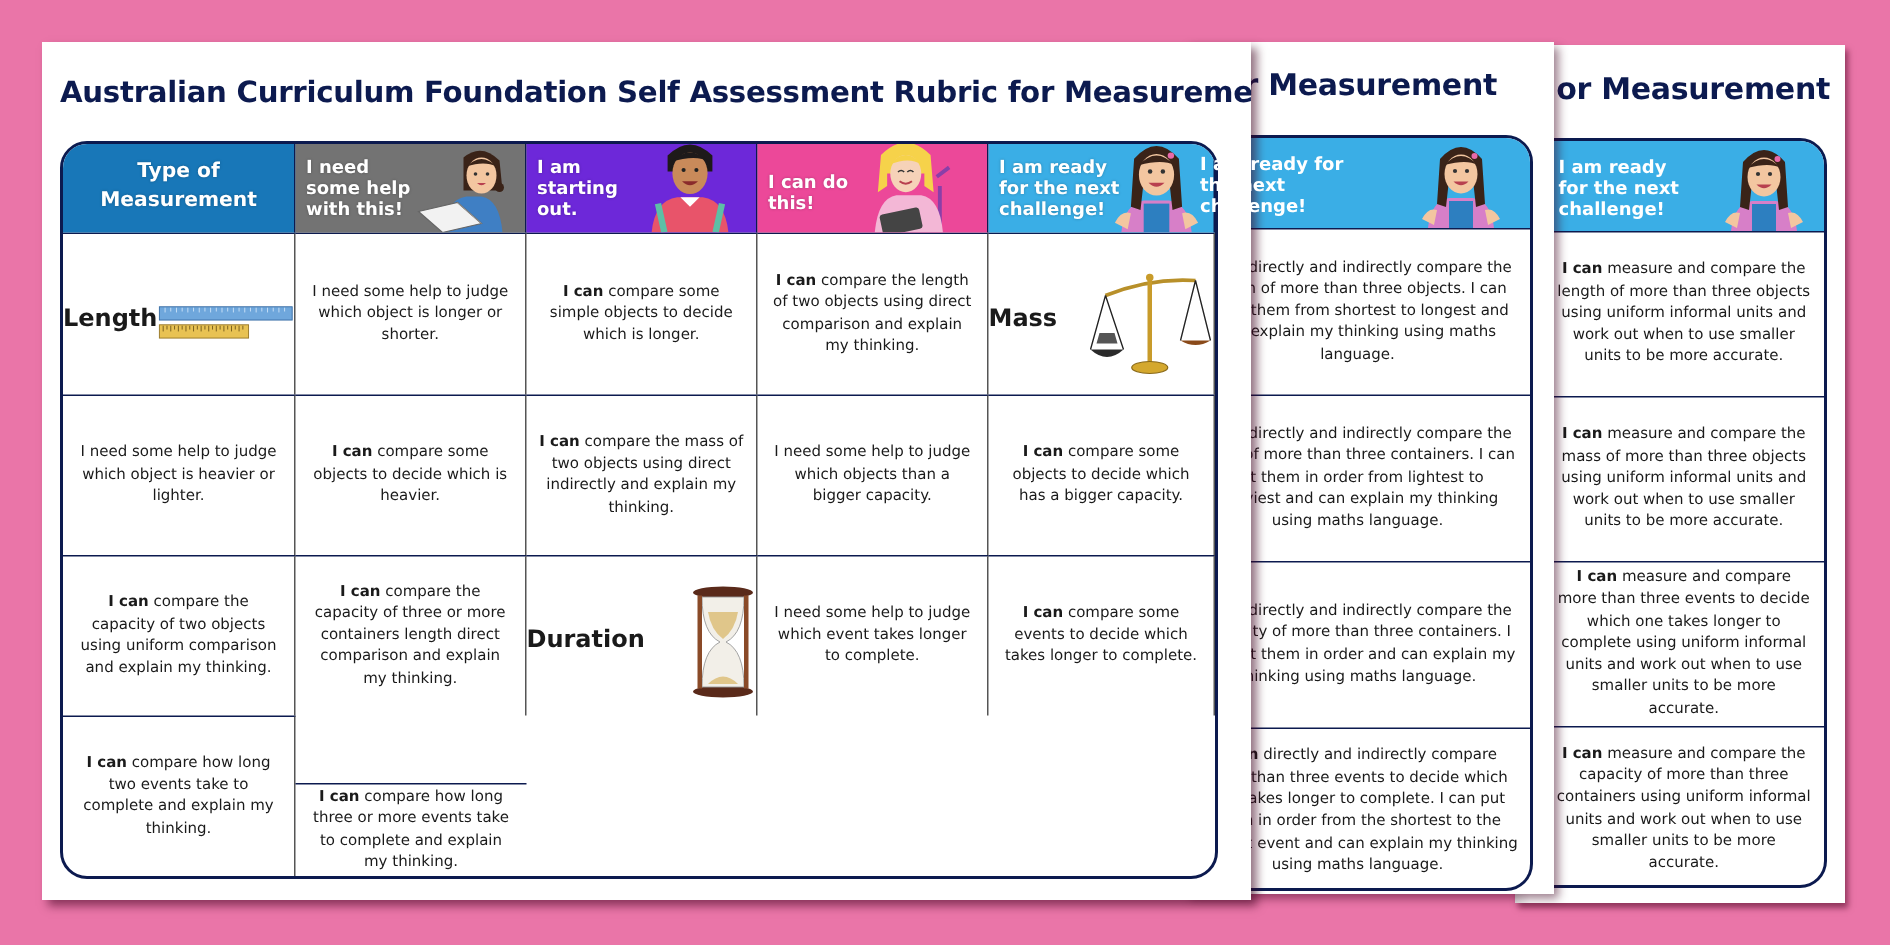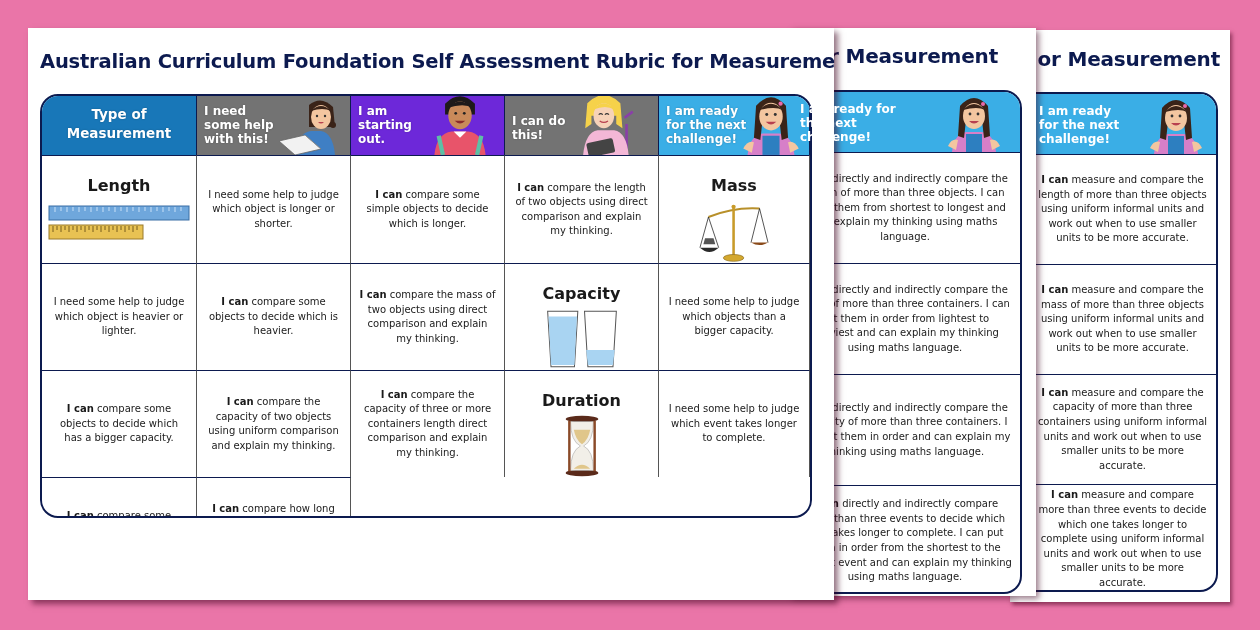--- a/index.html
+++ b/index.html
@@ -33,21 +33,21 @@
       letter-spacing: -0.2px;
     }
     #sheet-1 .title { left: 12px; top: 22px; font-size: 19.5px; }
     #sheet-2 .title { right: 38px; top: 16px; }
     #sheet-3 .title { right: 10px; top: 17px; }
 
     
     .rubric {
       position: absolute;
       left: 12px; top: 66px;
-      width: 772px; height: 424px;
+      width: 772px; height: 492px;
       border: 2.5px solid #0c1a4f;
       border-radius: 18px;
       overflow: hidden;
       display: grid;
       grid-template-columns: 155px 154px 154px 154px 151px;
       grid-template-rows: 59px 108px 107px 107px 107px;
     }
     .hcell {
       position: relative;
       color: #ffffff;
@@ -81,22 +81,23 @@
       line-height: 14.5px;
       padding: 0 8px;
       font-family: "DejaVu Sans", sans-serif;
       color: #1a1a1a;
     }
     .cell:last-child { border-right: none; margin-top: 45px; }
     .cell b { font-weight: bold; }
     .typecell {
       border-right: 1px solid #555;
       border-top: 1.5px solid #0c1a4f;
-      display: flex; flex-direction: column; align-items: center;
-      padding-top: 20px;
+      display: flex; flex-direction: row; align-items: center;
+      padding-top: 4px;
+      justify-content: space-between;
     }
     .typecell .tname {
       font-weight: bold; font-size: 16px; line-height: 20px; color: #1a1a1a;
     }
     .typecell svg { margin-top: 4px; }
 
     
     .col-table {
       position: absolute;
       border: 2.5px solid #0c1a4f;
@@ -157,24 +158,24 @@
           <path d="M56 52 Q52 44 46 46 L48 56Z" fill="#f3c6a0"></path>
       </svg>
     </div>
     <div class="col-cell">
         <span><b>I can</b><span> measure and compare the length of more than three objects using uniform informal units and work out when to use smaller units to be more accurate.</span></span>
       </div>
     <div class="col-cell">
         <span><b>I can</b><span> measure and compare the mass of more than three objects using uniform informal units and work out when to use smaller units to be more accurate.</span></span>
       </div>
     <div class="col-cell">
+        <span><b>I can</b><span> measure and compare more than three events to decide which one takes longer to complete using uniform informal units and work out when to use smaller units to be more accurate.</span></span>
+      </div>
+    <div class="col-cell">
         <span><b>I can</b><span> measure and compare the capacity of more than three containers using uniform informal units and work out when to use smaller units to be more accurate.</span></span>
-      </div>
-    <div class="col-cell">
-        <span><b>I can</b><span> measure and compare more than three events to decide which one takes longer to complete using uniform informal units and work out when to use smaller units to be more accurate.</span></span>
       </div>
   </div>
   <div class="shadow-left"></div>
 </div>
 
 <div class="sheet" id="sheet-2">
   <div class="title">or Measurement</div>
   <div class="col-table">
     <div class="col-head">
       <span class="label">I am ready for the next challenge!</span>
@@ -238,21 +239,21 @@
         <path d="M10 40 L14 58 M50 40 L46 58" stroke="#5dbfa6" stroke-width="4"></path>
         <path d="M24 36 L30 42 L36 36Z" fill="#ffffff"></path>
         <path d="M16 10 Q30 -4 44 10 L44 20 L16 20Z" fill="#1e1a1a"></path>
         <ellipse cx="30" cy="21" rx="11" ry="13" fill="#c98a5a"></ellipse>
         <path d="M18 14 Q30 2 42 14 Q34 9 18 14Z" fill="#1e1a1a"></path>
         <circle cx="26" cy="19" r="1.3" fill="#222"></circle>
           <circle cx="34" cy="19" r="1.3" fill="#222"></circle>
         <path d="M25 26 Q30 31 35 26Z" fill="#8a2b2b"></path>
       </svg>
     </div>
-    <div class="hcell" style="background:#737373">
+    <div class="hcell" style="background:#ec4899">
       <span class="label" style="padding-top:10px">I can do this!</span>
       <svg class="figure" viewBox="0 0 70 60" style="width:74px;height:62px;right:12px">
         <path d="M50 24 L58 18 M52 30 L52 58" stroke="#8a3fa8" stroke-width="2.5" fill="none"></path>
         <path d="M10 60 Q12 38 24 36 L40 36 Q52 38 54 60Z" fill="#f3b7d6"></path>
         <path d="M14 10 Q30 -6 46 10 L48 34 L42 30 L42 22 L18 22 L18 30 L12 34Z" fill="#f6d24a"></path>
         <ellipse cx="30" cy="22" rx="10" ry="12" fill="#f6d2b8"></ellipse>
         <path d="M20 16 Q30 4 40 16 Q32 11 20 16Z" fill="#f6d24a"></path>
         <path d="M25 21 Q27 19 29 21 M31 21 Q33 19 35 21" stroke="#333" stroke-width="1" fill="none"></path>
         <path d="M26 27 Q30 30 34 27" stroke="#b8404f" stroke-width="1.2" fill="none"></path>
         <rect x="14" y="46" width="26" height="14" rx="2" fill="#444" transform="rotate(-12 27 53)"></rect>
@@ -311,32 +312,23 @@
         <path d="M62 50 Q72 56 82 50Z" fill="#8a4a1a"></path>
       </svg>
     </div>
     <div class="cell">
         <span><b></b><span>I need some help to judge which object is heavier or lighter.</span></span>
       </div>
     <div class="cell">
         <span><b>I can</b><span> compare some objects to decide which is heavier.</span></span>
       </div>
     <div class="cell">
-        <span><b>I can</b><span> compare the mass of two objects using direct comparison and explain my thinking.</span></span>
-      </div>
-
-    <div class="typecell">
-      <span class="tname">Capacity</span>
-      <svg width="90" height="74" viewBox="0 0 90 74">
-        <path d="M4 4 L40 4 L36 70 L8 70Z" fill="#ffffff" stroke="#555" stroke-width="1.2"></path>
-        <path d="M5 10 L39 10 L36 68 L8 68Z" fill="#a9d4f2"></path>
-        <path d="M48 4 L86 4 L82 70 L52 70Z" fill="#ffffff" stroke="#555" stroke-width="1.2"></path>
-        <path d="M50 50 L84 50 L82 68 L52 68Z" fill="#a9d4f2"></path>
-      </svg>
-    </div>
+        <span><b>I can</b><span> compare the mass of two objects using direct indirectly and explain my thinking.</span></span>
+      </div>
+
     <div class="cell">
         <span><b></b><span>I need some help to judge which objects than a bigger capacity.</span></span>
       </div>
     <div class="cell">
         <span><b>I can</b><span> compare some objects to decide which has a bigger capacity.</span></span>
       </div>
     <div class="cell">
         <span><b>I can</b><span> compare the capacity of two objects using uniform comparison and explain my thinking.</span></span>
       </div>
     <div class="cell">

